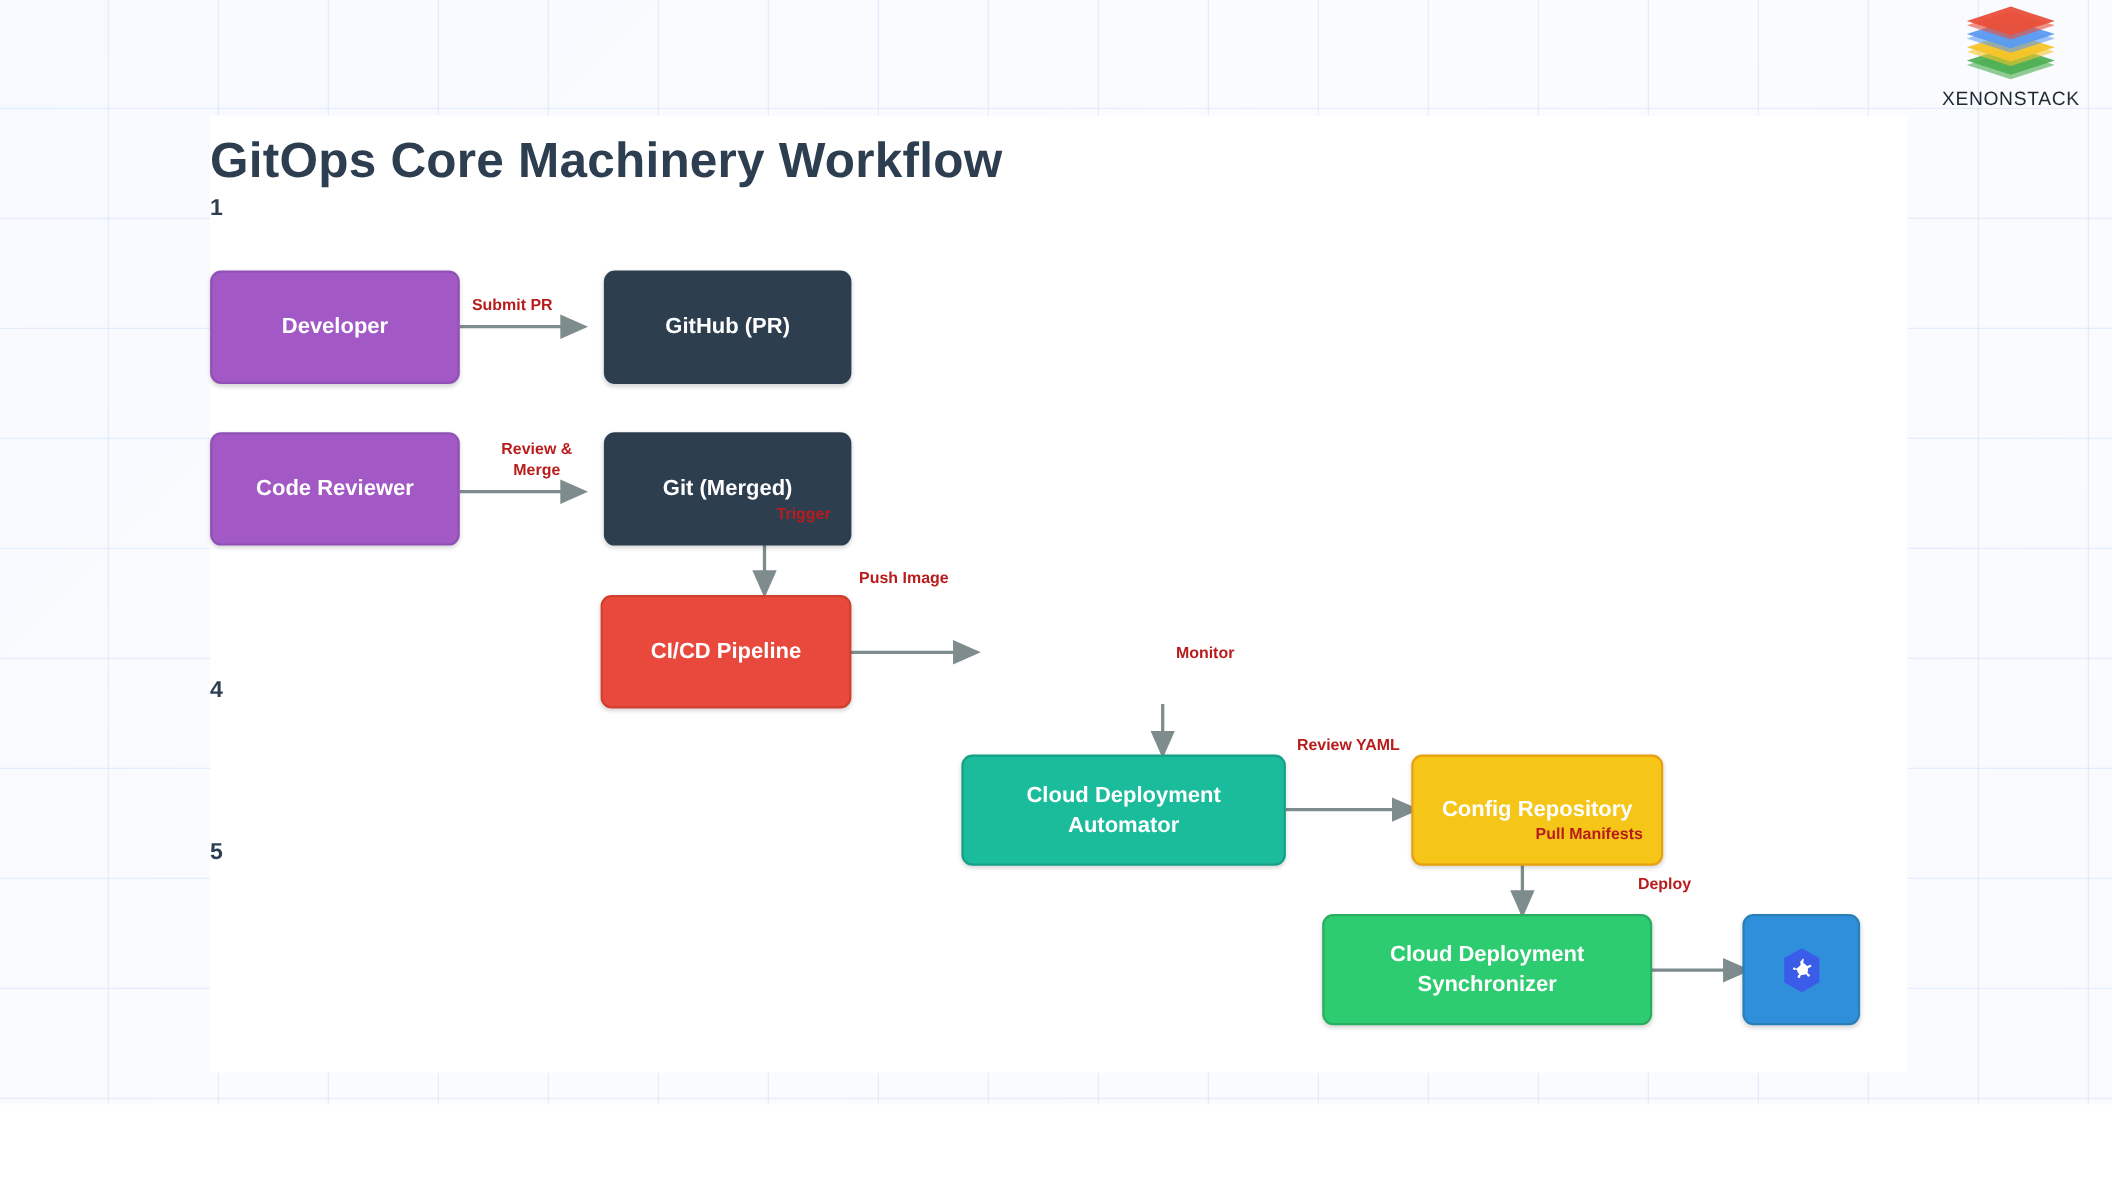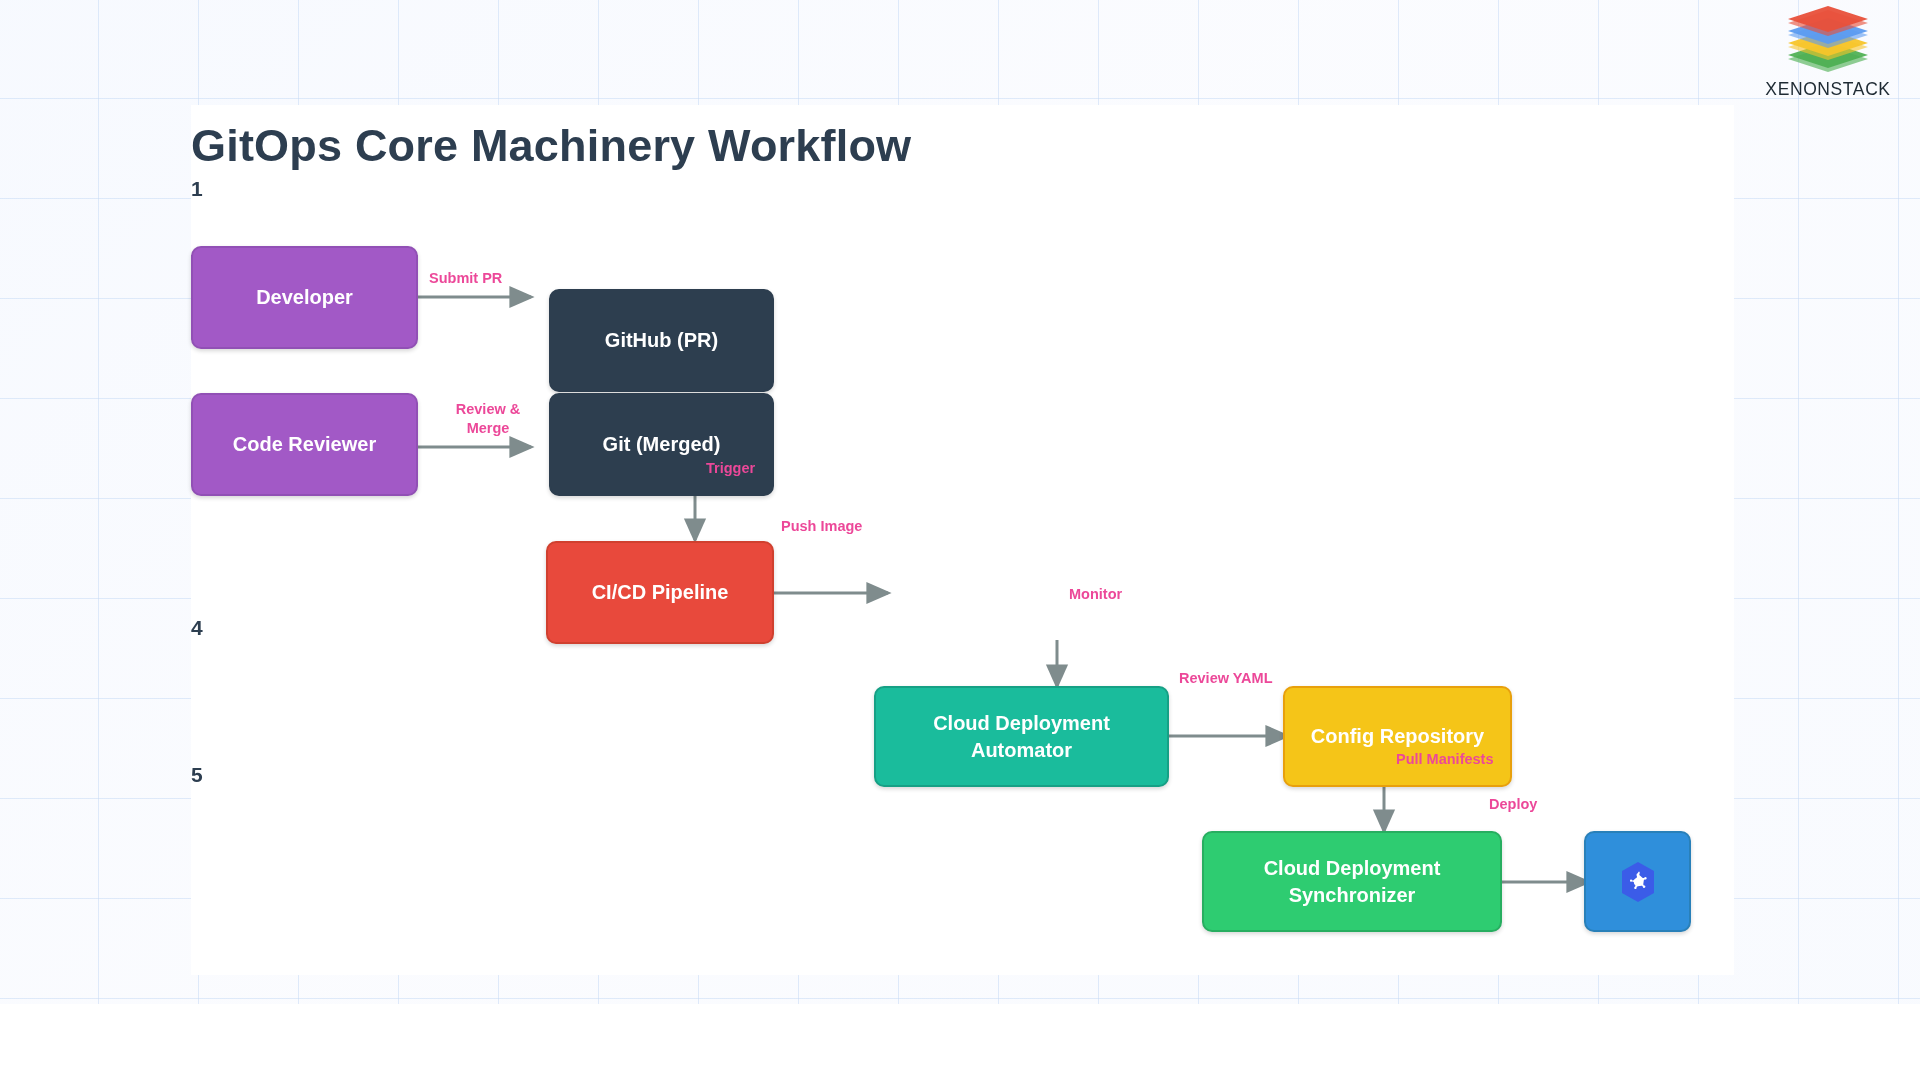--- a/index.html
+++ b/index.html
@@ -122,21 +122,21 @@
     box-shadow: 0 2px 4px rgba(0,0,0,0.16);
     border: 2px solid transparent;
   }
   .node.two-line { line-height: 1.32; }
 
   
   .edge-label {
     position: absolute;
     font-size: 14.5px;
     font-weight: bold;
-    color: #ec4899;
+    color: #b91c1c;
     z-index: 5;
     white-space: pre-line;
     line-height: 1.3;
   }
   .edge-label.ctr { text-align: center; }
 
   
   .k8s-emblem { width: 40px; height: 44px; display: block; }
 </style>
 </head>
@@ -194,21 +194,21 @@
     </svg>
 
     <div class="step-num" style="left:0px;  top:72px;">1</div>
     <div class="step-num" style="left:0px;  top:216px;">2</div>
     <div class="step-num" style="left:0px;  top:364px;">3</div>
     <div class="step-num" style="left:0px;  top:511px;">4</div>
     <div class="step-num" style="left:0px;  top:658px;">5</div>
 
     <div class="node" style="left:0px;    top:141px; width:227px; height:103px; background:#a259c6; border-color:#9150b5;">Developer</div>
 
-    <div class="node" style="left:358px;  top:141px; width:225px; height:103px; background:#2d3e4f; border-color:#2d3e4f;margin-top:43px;">GitHub (PR)</div>
+    <div class="node" style="left:358px;  top:141px; width:225px; height:103px; background:#2d3e4f; border-color:#2d3e4f;">GitHub (PR)</div>
 
     <div class="node" style="left:0px;    top:288px; width:227px; height:103px; background:#a259c6; border-color:#9150b5;">Code Reviewer</div>
 
     <div class="node" style="left:358px;  top:288px; width:225px; height:103px; background:#2d3e4f; border-color:#2d3e4f;">Git (Merged)</div>
 
     <div class="node" style="left:355px;  top:436px; width:228px; height:103px; background:#e8493c; border-color:#d0402f;">CI/CD Pipeline</div>
 
 
     <div class="node two-line" style="left:683px; top:581px; width:295px; height:101px; background:#1abc9c; border-color:#16a085;">Cloud Deployment Automator</div>
 

